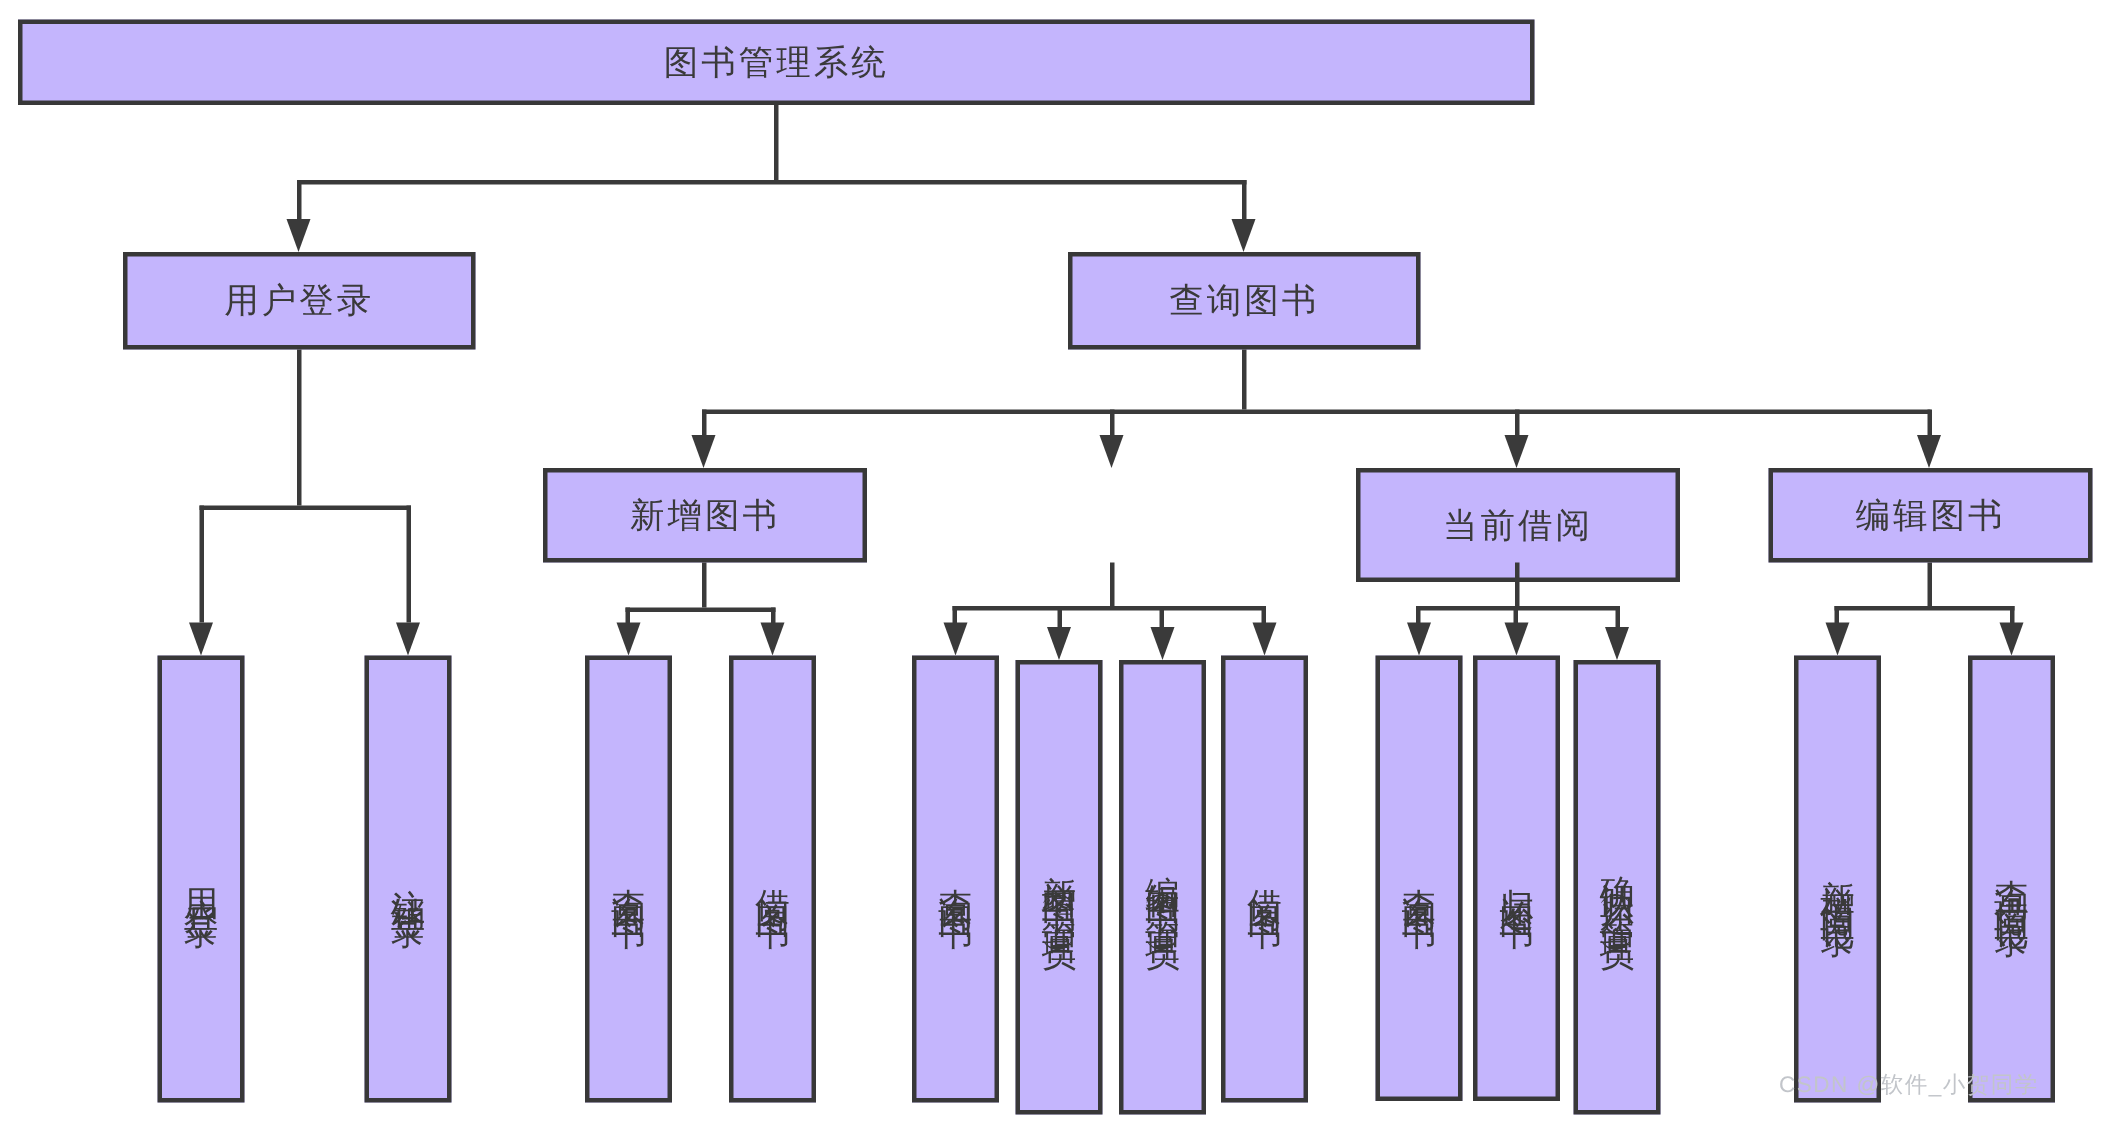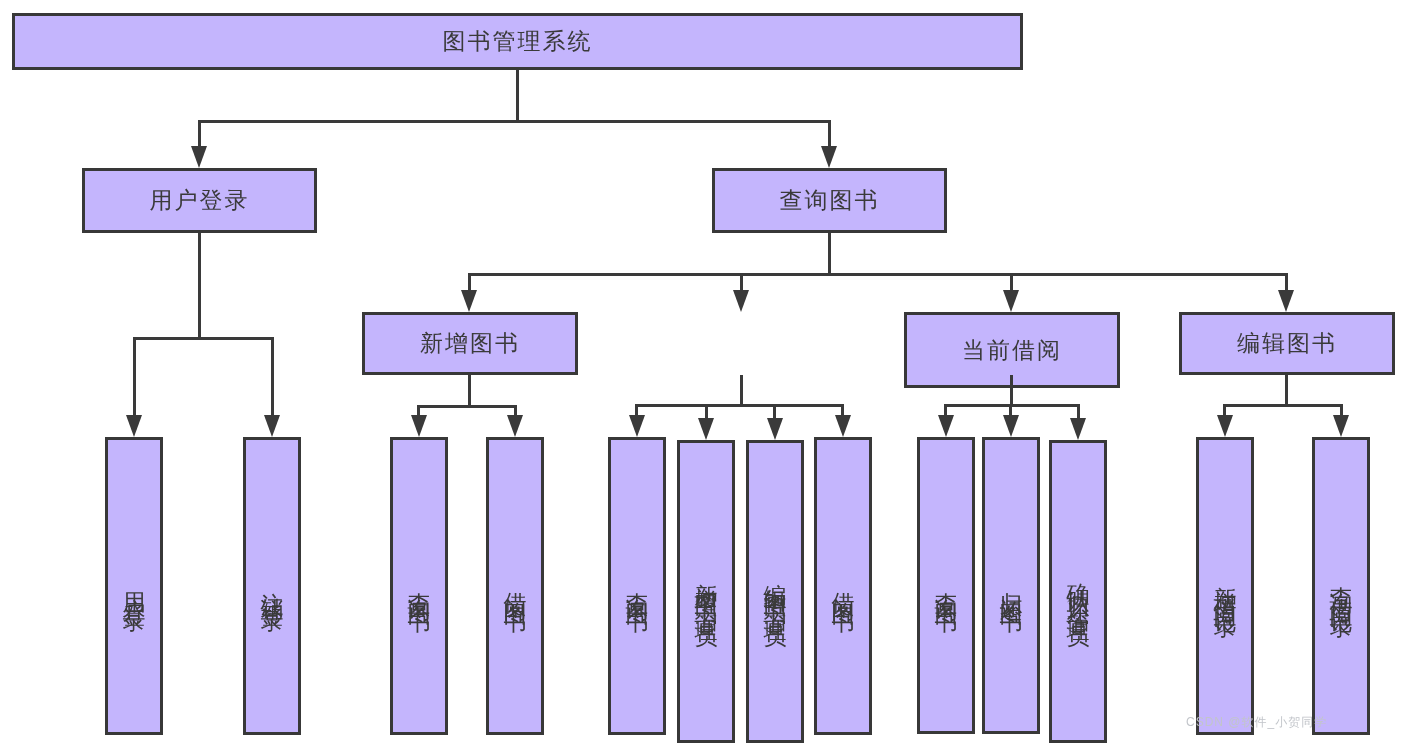--- a/index.html
+++ b/index.html
@@ -17,21 +17,21 @@
     writing-mode:vertical-rl;text-orientation:mixed;
     font-size:23px;letter-spacing:6px;line-height:1;
   }
   .line{position:absolute;background:#3a3a3a;}
   .arr{
     position:absolute;width:0;height:0;
     border-left:8px solid transparent;border-right:8px solid transparent;
     border-top:22px solid #3a3a3a;
   }
   .watermark{
-    position:absolute;left:1186px;top:714px;font-size:12px;
+    position:absolute;left:1186px;top:714px;font-size:15px;
     color:#c2c5ca;white-space:nowrap;letter-spacing:1px;text-align:center;
   }
 </style>
 </head>
 <body>
 
 <div class="canvas">
 
   <div class="node hnode" style="left:12px;top:13px;width:1011px;height:57px;">图书管理系统</div>
 

